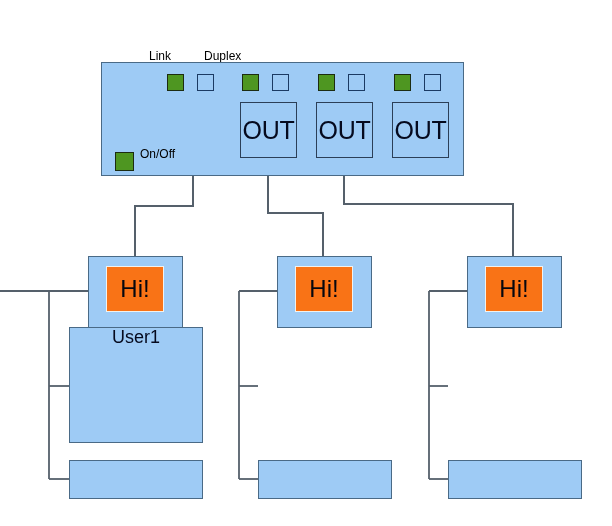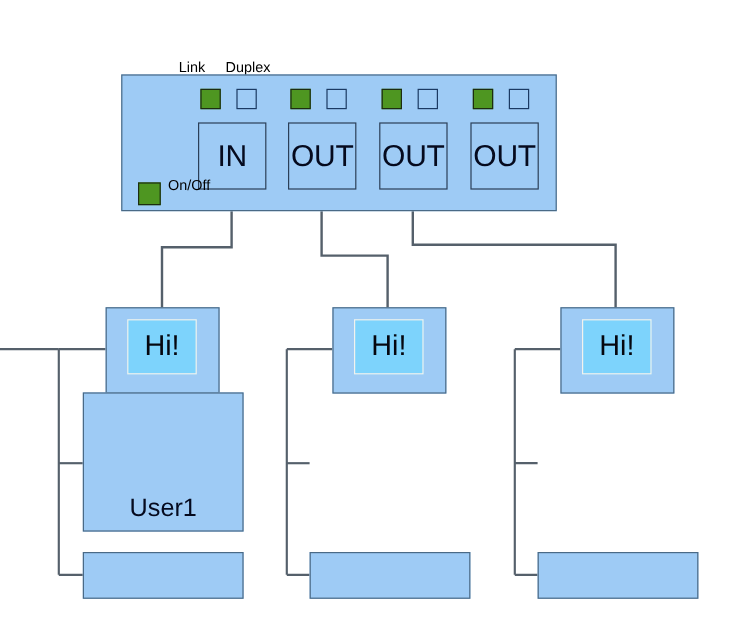--- a/index.html
+++ b/index.html
@@ -59,38 +59,37 @@
     font-size: 12px;
     white-space: nowrap;
     line-height: 1;
   }
   
   .monitor {
     background: #9ecbf5;
     border: 1.4px solid #4a6a86;
   }
   .screen {
-    background: #7dd3fc;
+    background: #f97316;
     border: 1px solid #f2f2ee;
     display: flex;
     align-items: center;
     justify-content: center;
     color: #05070f;
     font-size: 24px;
     line-height: 1;
   }
   .tower {
     background: #9ecbf5;
     border: 1.4px solid #4a6a86;
     display: flex;
-    align-items: flex-end;
     justify-content: center;
     padding-bottom: 8px;
     color: #050a1e;
-    font-size: 21px;
+    font-size: 18px;
     line-height: 1;
   }
   .keyboard {
     background: #9ecbf5;
     border: 1.4px solid #4a6a86;
   }
   
   .cable {
     fill: none;
     stroke: #55606b;
@@ -126,39 +125,36 @@
     <path class="cable-thin" d="M 258 479 L 239 479"></path>
     <path class="cable-thin" d="M 239 291 L 239 479"></path>
 
     <path class="cable-thin" d="M 467 291 L 429 291"></path>
     <path class="cable-thin" d="M 448 386 L 429 386"></path>
     <path class="cable-thin" d="M 448 479 L 429 479"></path>
     <path class="cable-thin" d="M 429 291 L 429 479"></path>
   </svg>
 
   <div class="abs tiny-label" style="left:149px; top:50px;">Link</div>
-  <div class="abs tiny-label" style="left:188px; top:50px;">Duplex</div>
+  <div class="abs tiny-label" style="left:204px; top:50px;">Duplex</div>
 
   <div class="abs chassis" style="left:101px; top:62px; width:363px; height:114px;"></div>
 
   <div class="abs led-on" style="left:167px; top:74px; width:17px; height:17px;"></div>
   <div class="abs led-off" style="left:197px; top:74px; width:17px; height:17px;"></div>
 
   <div class="abs led-on" style="left:242px; top:74px; width:17px; height:17px;"></div>
   <div class="abs led-off" style="left:272px; top:74px; width:17px; height:17px;"></div>
 
   <div class="abs led-on" style="left:318px; top:74px; width:17px; height:17px;"></div>
   <div class="abs led-off" style="left:348px; top:74px; width:17px; height:17px;"></div>
 
   <div class="abs led-on" style="left:394px; top:74px; width:17px; height:17px;"></div>
   <div class="abs led-off" style="left:424px; top:74px; width:17px; height:17px;"></div>
 
-  <div class="abs port" style="left:165px; top:102px; width:57px; height:56px;">
-    <span>IN</span>
-  </div>
   <div class="abs port" style="left:240px; top:102px; width:57px; height:56px;">
     <span>OUT</span>
   </div>
   <div class="abs port" style="left:316px; top:102px; width:57px; height:56px;">
     <span>OUT</span>
   </div>
   <div class="abs port" style="left:392px; top:102px; width:57px; height:56px;">
     <span>OUT</span>
   </div>
 

